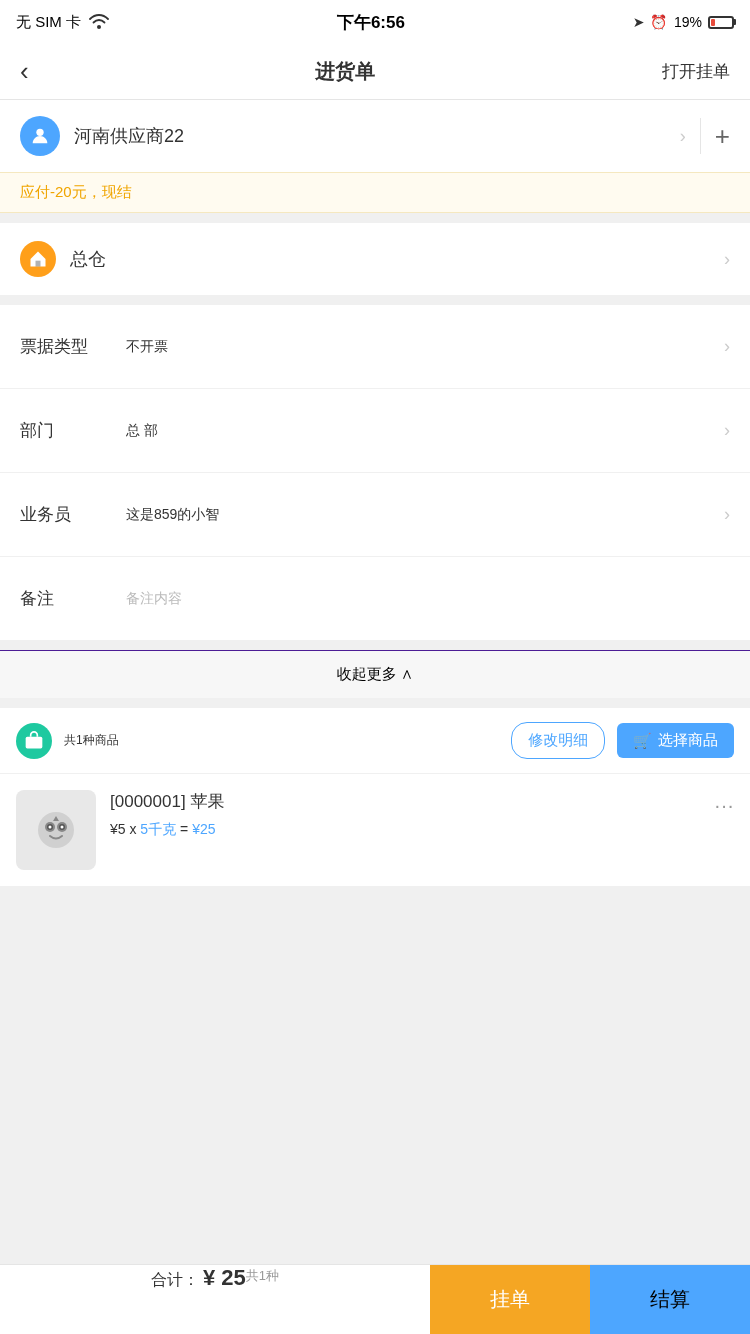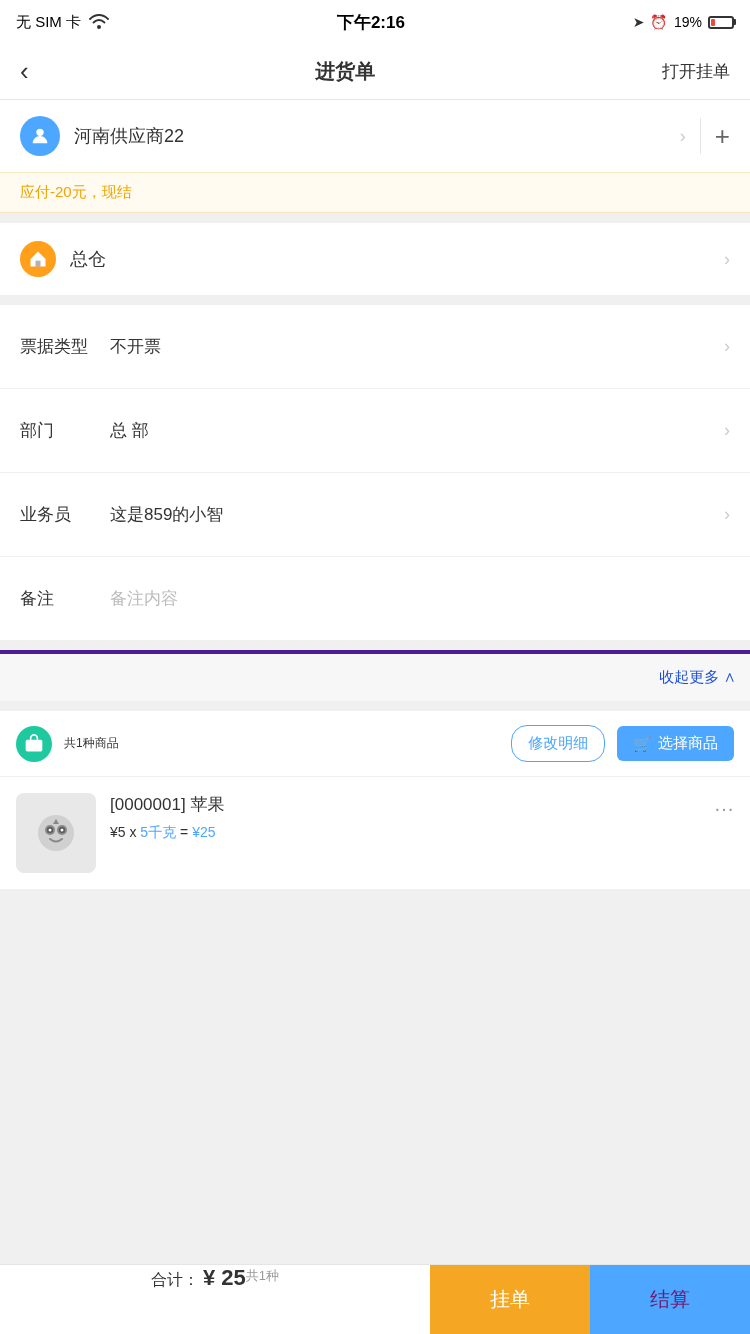--- a/index.html
+++ b/index.html
@@ -114,32 +114,32 @@
       margin-bottom: 10px;
     }
     .form-row {
       display: flex; align-items: center;
       padding: 30px 20px;
       border-bottom: 1px solid #f0f0f0;
       cursor: pointer;
     }
     .form-row:last-child { border-bottom: none; }
     .form-label { font-size: 17px; color: #333; width: 90px; flex-shrink: 0; }
-    .form-value { flex: 1; font-size: 17px; color: #333; }
+    .form-value { flex: 1; font-size: 14px; color: #333; margin-left: 16px; }
     .form-value.placeholder { color: #bbb; }
 
     
     .collapse-bar {
       background: #f7f7f7;
-      text-align: right;
+      text-align: center;
       padding: 14px;
       font-size: 15px;
-      color: #1d4ed8;
-      cursor: pointer;
-      border-top: 4px solid #4c1d95;
+      color: #000000;
+      cursor: pointer;
+      border-top: 1px solid #4c1d95;
     }
 
     
     .products-header {
       background: #fff;
       display: flex;
       align-items: center;
       padding: 14px 16px;
       gap: 12px;
       border-bottom: 1px solid #f0f0f0;
@@ -213,21 +213,21 @@
       background: #f5a623;
       color: #fff;
       font-size: 20px;
       font-weight: 500;
       border: none;
       cursor: pointer;
     }
     .btn-checkout {
       width: 160px;
       background: #4da6ff;
-      color: #701a75;
+      color: #000000;
       font-size: 20px;
       font-weight: 500;
       border: none;
       cursor: pointer;
     }
 
     .bottom-spacer { height: 80px; }
   </style>
 </head>
 <body>
@@ -236,21 +236,21 @@
   <div class="status-left">
     <span>无 SIM 卡</span>
     <span>
       <svg width="20" height="16" viewBox="0 0 20 16" fill="none">
         <path d="M10 12a2 2 0 1 1 0 4 2 2 0 0 1 0-4z" fill="#333"></path>
         <path d="M4.5 9.5C6.1 7.9 7.9 7 10 7s3.9.9 5.5 2.5" stroke="#333" stroke-width="1.8" fill="none" stroke-linecap="round"></path>
         <path d="M1 6C3.7 3.3 6.7 2 10 2s6.3 1.3 9 4" stroke="#333" stroke-width="1.8" fill="none" stroke-linecap="round"></path>
       </svg>
     </span>
   </div>
-  <div class="status-center">下午2:16</div>
+  <div class="status-center">下午6:56</div>
   <div class="status-right">
     <span style="font-size:14px; color:#333;">➤</span>
     <span style="font-size:14px;">⏰</span>
     <span style="font-size:14px;">19%</span>
     <div class="battery-bar">
       <div class="battery-fill"></div>
     </div>
   </div>
 </div>
 

